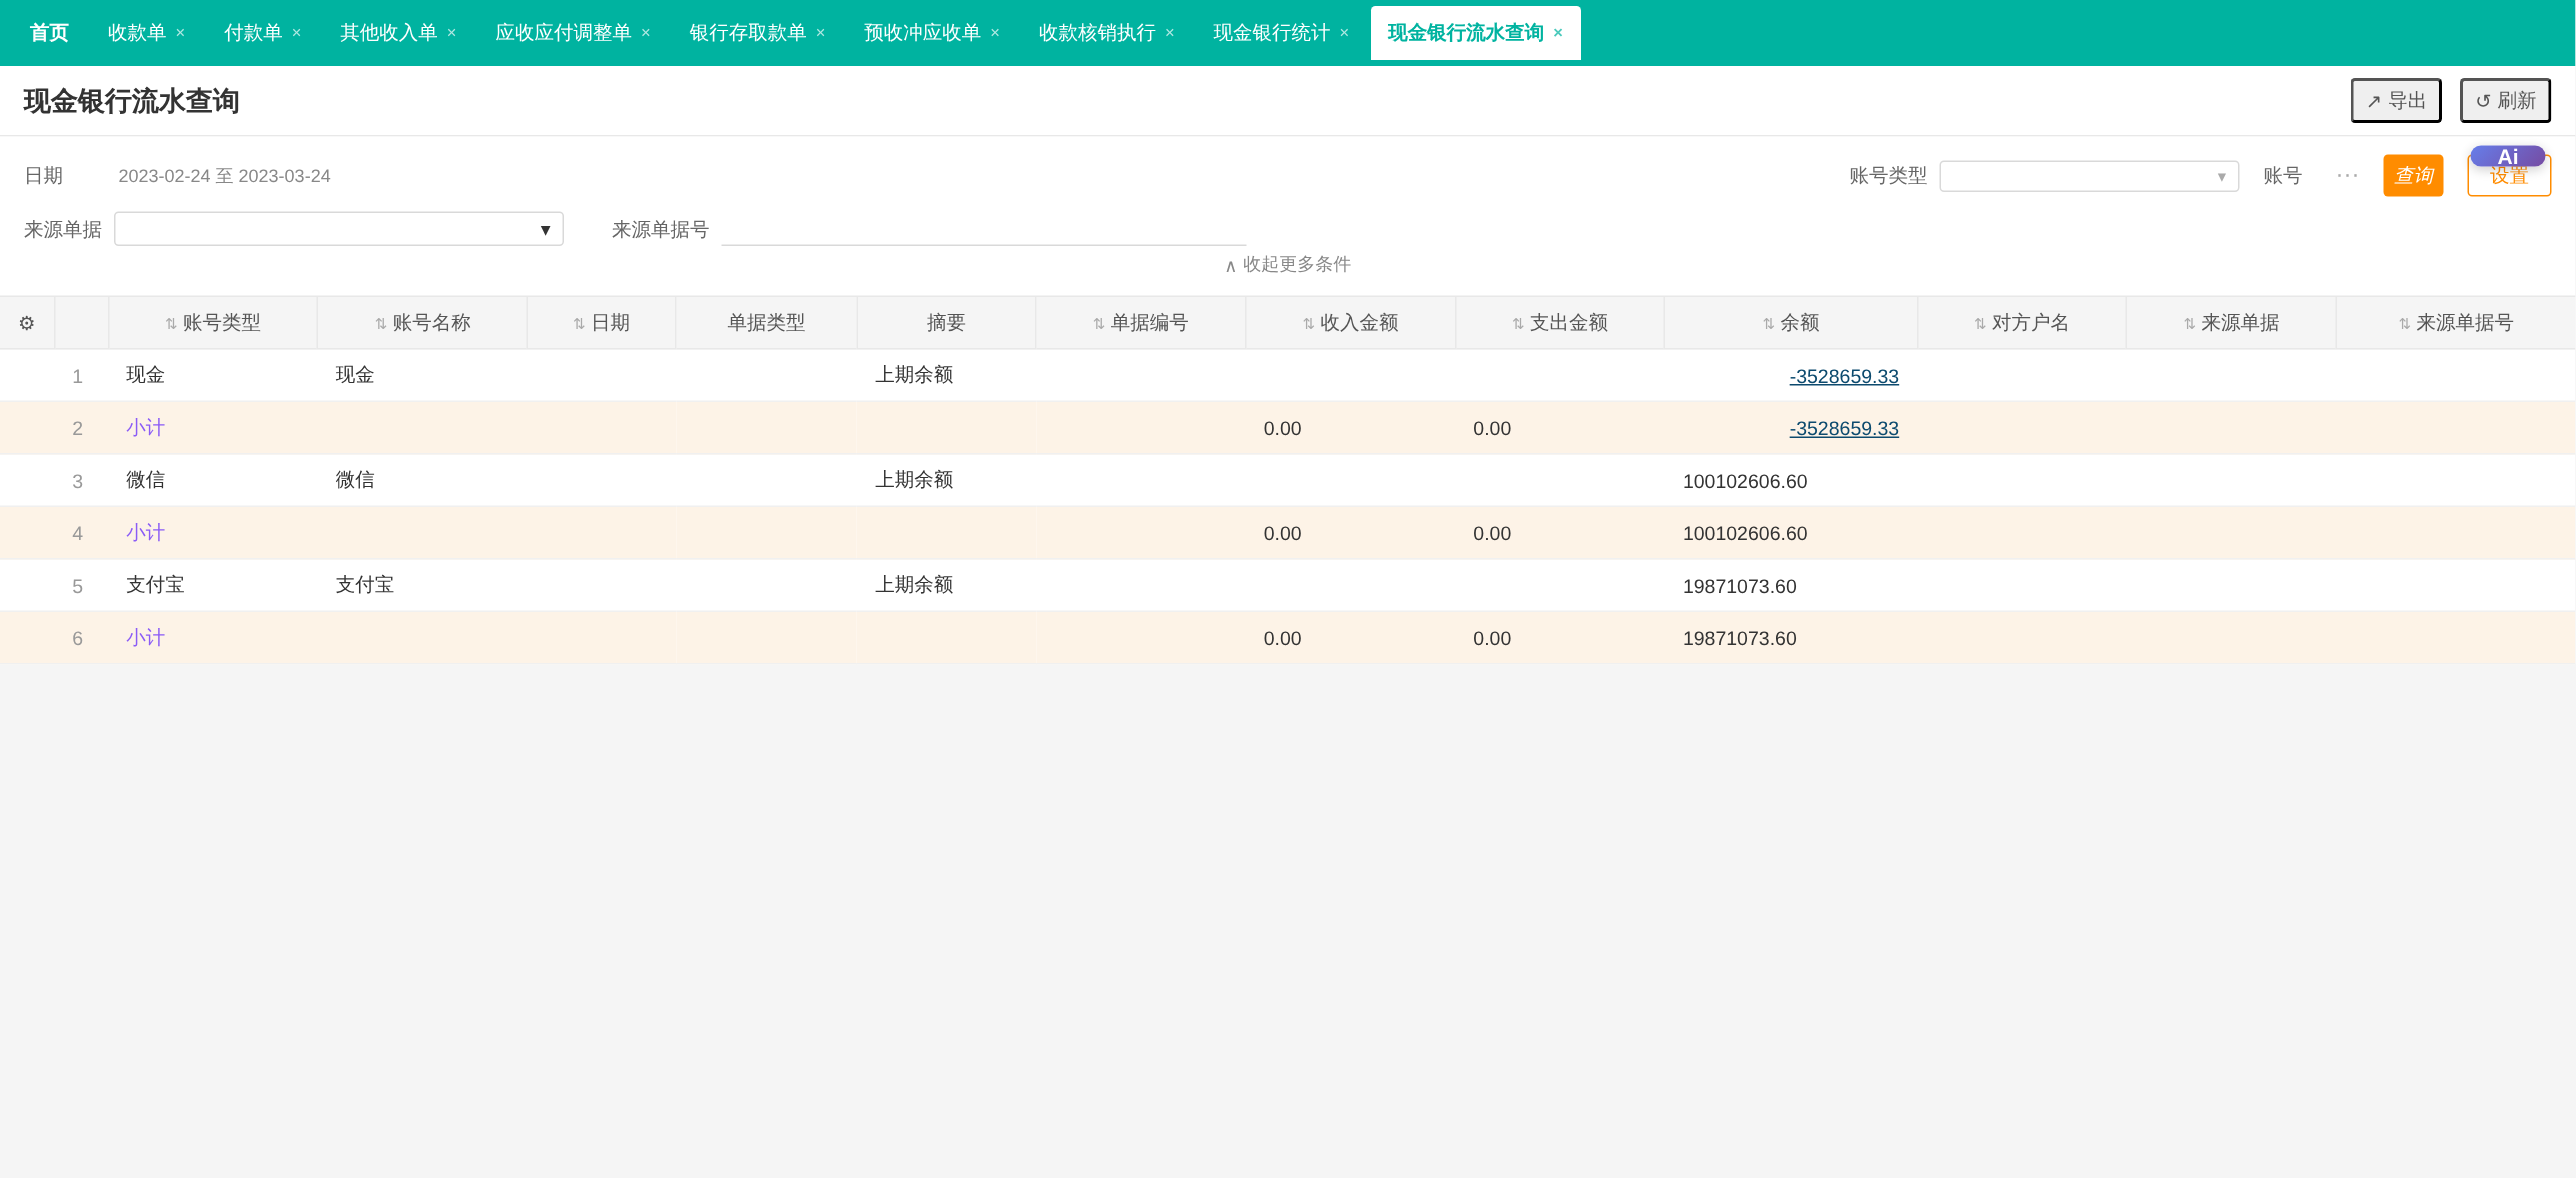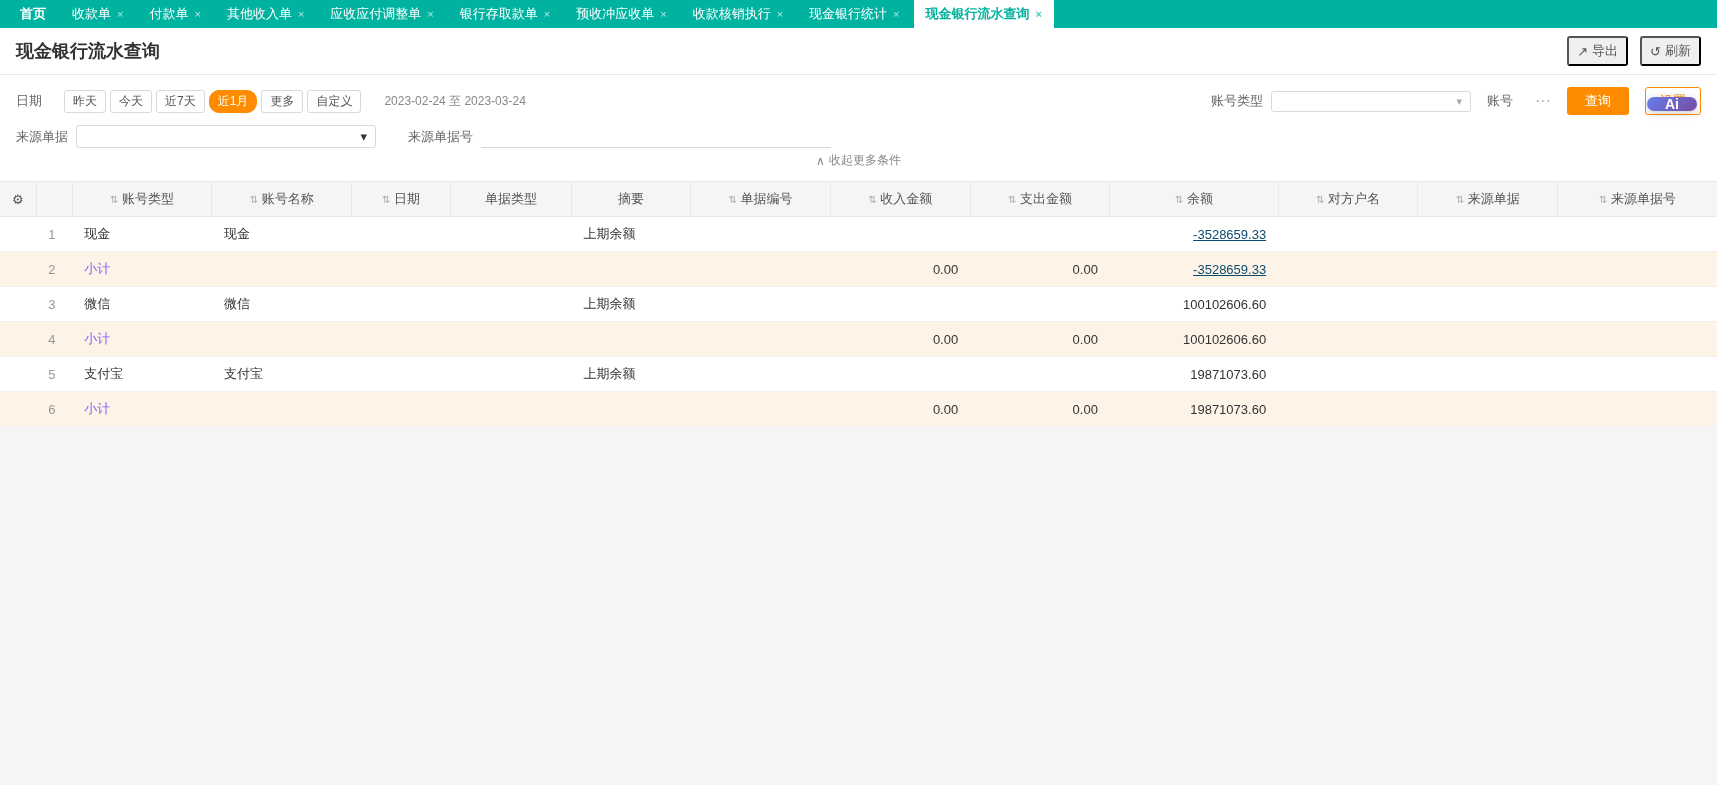--- a/index.html
+++ b/index.html
@@ -3,21 +3,21 @@
   <meta charset="utf-8">
   <style>
     * { box-sizing: border-box; margin: 0; padding: 0; }
     body { font-family: "Microsoft YaHei", Arial, sans-serif; font-size: 13px; background: #f5f5f5; color: #333; }
 
     
     .top-nav {
       display: flex;
       align-items: center;
       background: #00b3a0;
-      height: 28px;
+      height: 44px;
       padding: 0 8px;
       gap: 2px;
       overflow: hidden;
     }
     .nav-item {
       display: flex;
       align-items: center;
       padding: 0 12px;
       height: 36px;
       color: #fff;
@@ -126,24 +126,25 @@
       min-width: 160px;
       justify-content: space-between;
       background: #fff;
     }
     .filter-select .arrow { color: #aaa; font-size: 11px; }
     .filter-dots { color: #aaa; cursor: pointer; font-size: 16px; }
     .query-btn {
       background: #ff8c00;
       color: #fff;
       border: none;
-      padding: 5px 18px;
-      border-radius: 3px;
-      cursor: pointer;
-      font-size: 13px;
+      padding: 5px 7px;
+      border-radius: 3px;
+      cursor: pointer;
+      font-size: 13px;
+      font-style: italic;
     }
     .setting-btn {
       border: 1px solid #ff8c00;
       color: #ff8c00;
       background: #fff;
       padding: 4px 14px;
       border-radius: 3px;
       cursor: pointer;
       font-size: 13px;
     }
@@ -219,21 +220,21 @@
     thead th:last-child { border-right: none; }
     thead th .sort-icon { color: #aaa; font-size: 10px; }
     thead th.settings-col { width: 36px; text-align: center; }
     tbody tr { border-bottom: 1px solid #f0f0f0; }
     tbody tr.subtotal { background: #fdf3e7; }
     tbody td {
       padding: 8px 12px;
       white-space: nowrap;
       color: #333;
     }
-    tbody td.number { text-align: right; }
+    tbody td.number { }
     tbody td.negative { color: #0c4a6e; text-align: right; text-decoration: underline; }
     .row-num { color: #999; }
     .subtotal-label { color: #8b5cf6; }
 
     .ai-badge {
       position: fixed;
       top: 97px;
       right: 20px;
       background: linear-gradient(135deg, #667eea 0%, #764ba2 100%);
       color: white;
@@ -306,28 +307,20 @@
       <span>刷新</span>
     </button>
   </div>
 </div>
 
 <div class="filter-area">
   <div class="filter-row">
 
     <div class="filter-group">
       <span class="filter-label">日期</span>
-      <div class="date-options" id="date-options-container">
-          <button class="date-btn">昨天</button>
-          <button class="date-btn">今天</button>
-          <button class="date-btn">近7天</button>
-          <button class="date-btn active">近1月</button>
-          <button class="date-btn">更多</button>
-          <button class="date-btn">自定义</button>
-        </div>
       <span class="date-range">2023-02-24 至 2023-03-24</span>
     </div>
 
     <div class="filter-group" style="margin-left:auto;">
       <span class="filter-label">账号类型</span>
       <div class="filter-select" style="min-width:200px;">
         <span></span>
         <span class="arrow">▾</span>
       </div>
     </div>

